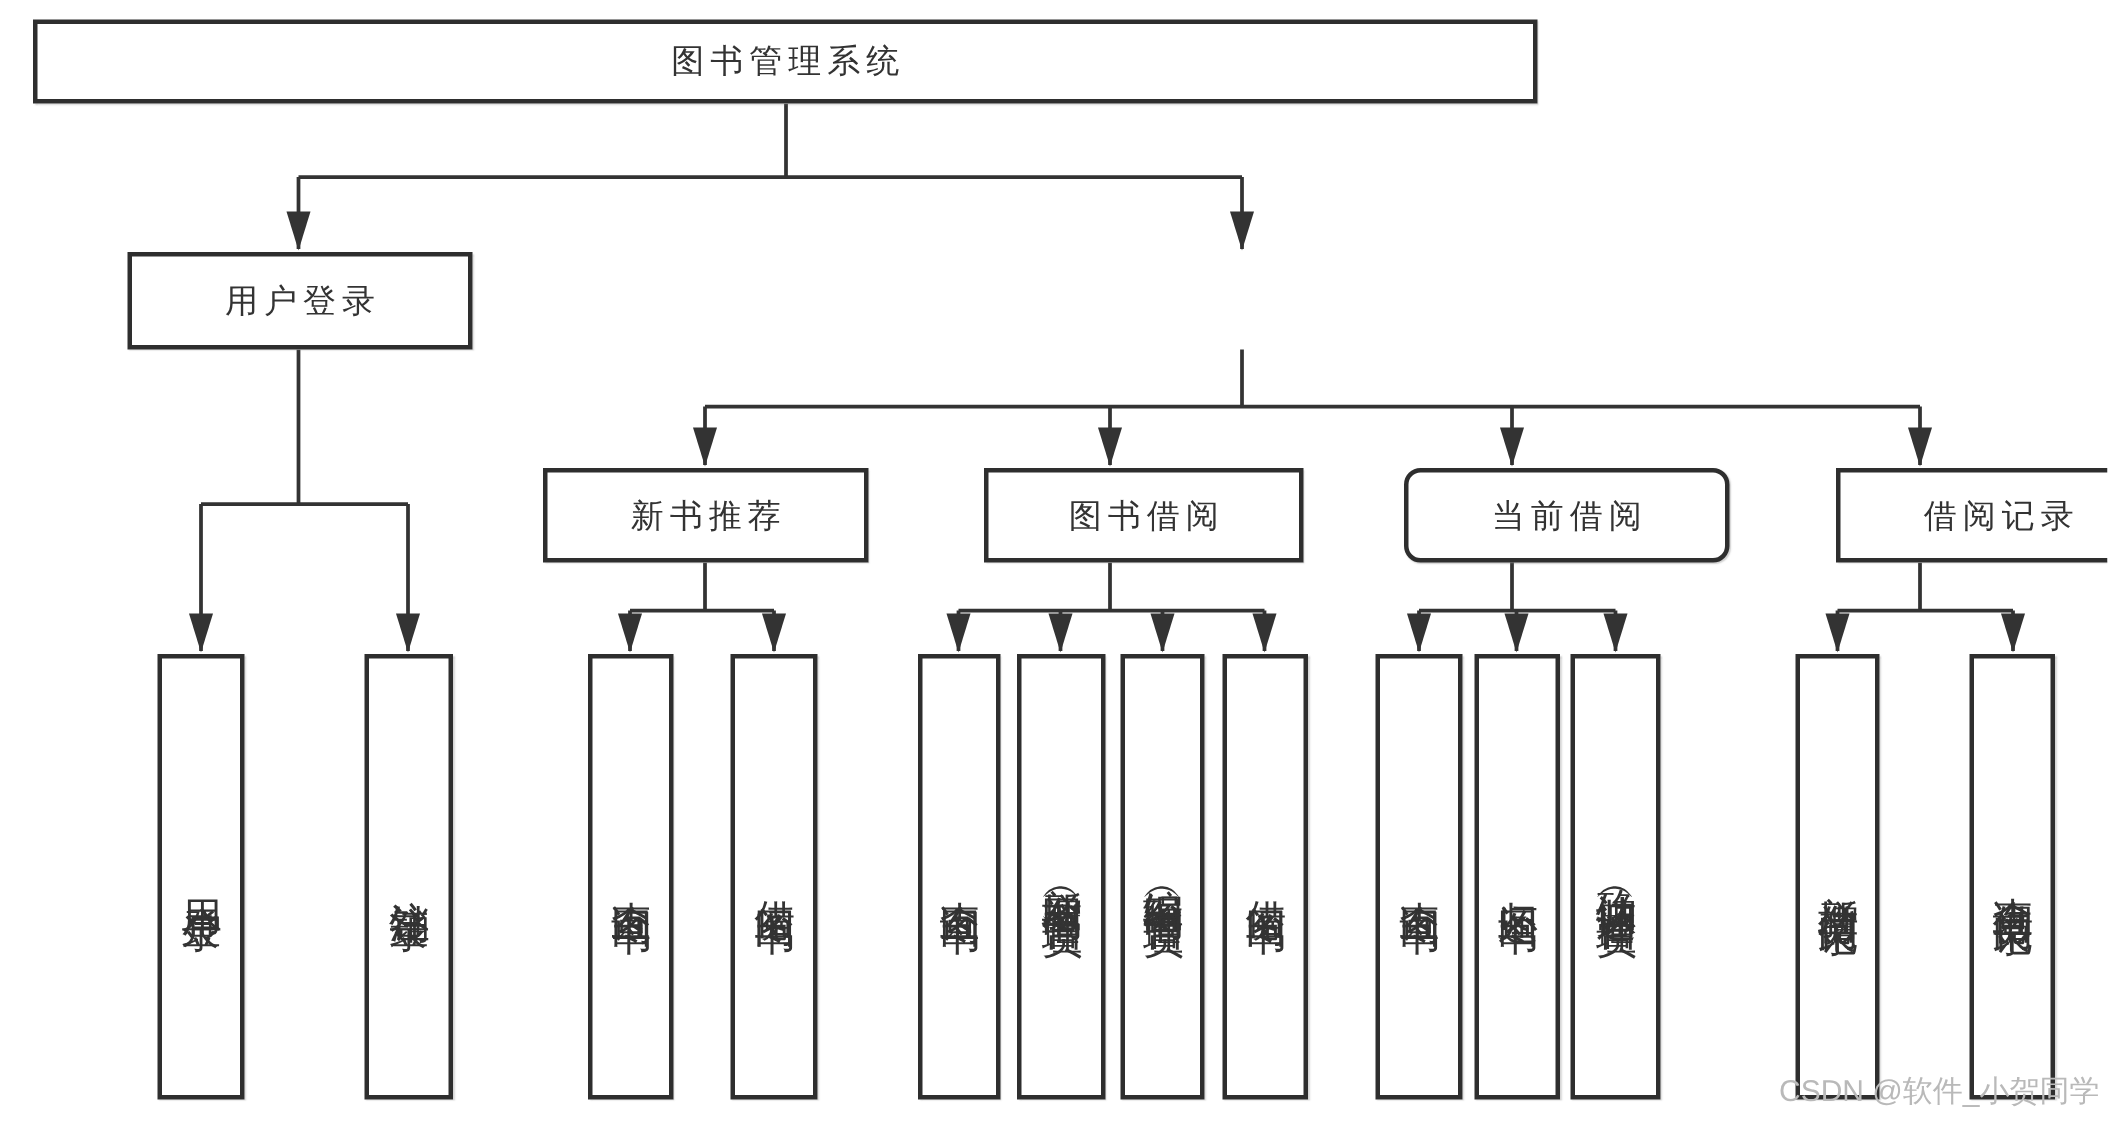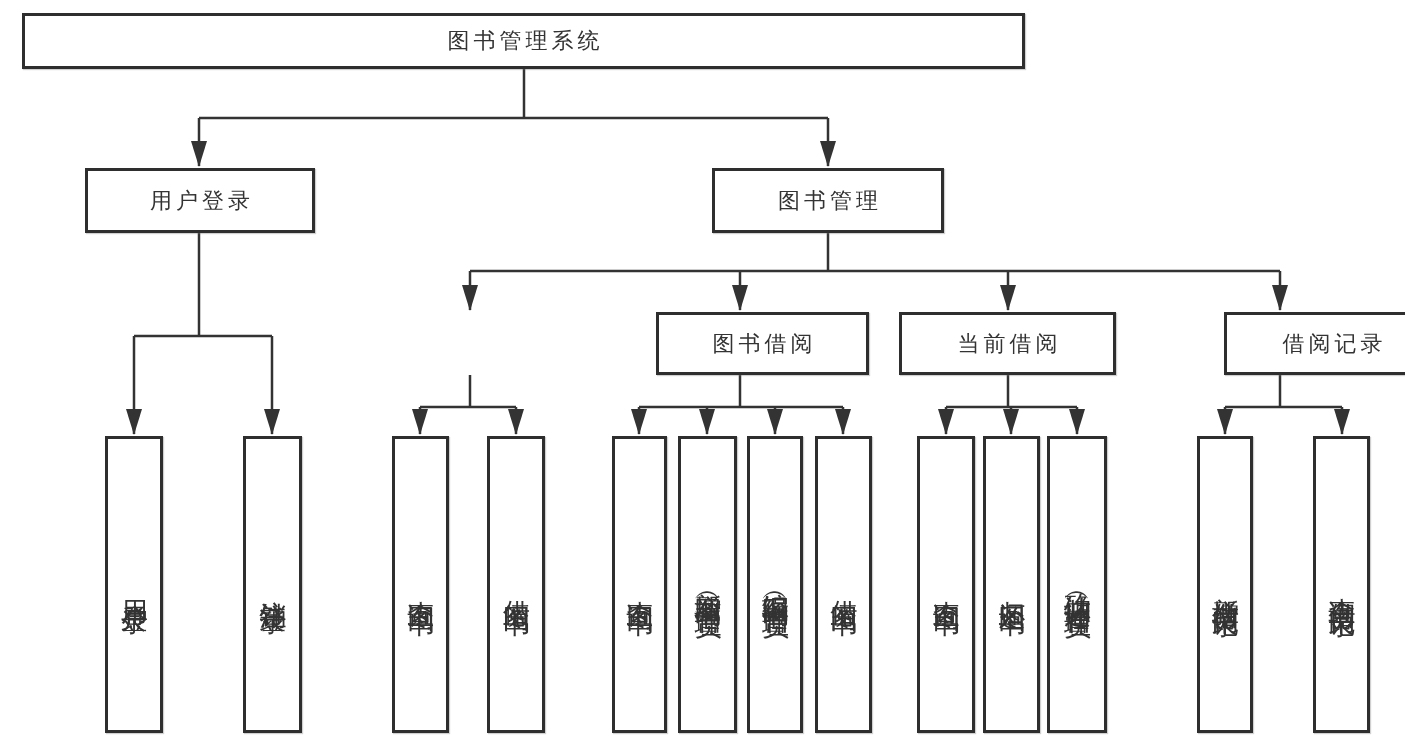--- a/index.html
+++ b/index.html
@@ -117,28 +117,28 @@
     </g>
   </svg>
 
   <div class="node" style="left:22px; top:13px; width:1003px; height:56px;">
     <span class="hlabel">图书管理系统</span>
   </div>
 
   <div class="node" style="left:85px; top:168px; width:230px; height:65px;">
     <span class="hlabel">用户登录</span>
   </div>
-  <div class="node" style="left:712px; top:168px; width:232px; height:65px;">
-    <span class="hlabel">图书管理</span>
+
+  <div class="node" style="left:362px; top:312px; width:217px; height:63px;">
+    <span class="hlabel">新书推荐</span>
   </div>
-
   <div class="node" style="left:632px; top:312px; width:213px; height:63px;margin-left:24px;">
     <span class="hlabel">图书借阅</span>
   </div>
-  <div class="node" style="left:899px; top:312px; width:217px; height:63px;">
+  <div class="node" style="left:936px; top:312px; width:217px; height:63px;border-radius:11px;">
     <span class="hlabel">当前借阅</span>
   </div>
   <div class="node" style="left:1224px; top:312px; width:217px; height:63px;">
     <span class="hlabel">借阅记录</span>
   </div>
 
   <div class="node" style="left:105px; top:436px; width:58px; height:297px;">
     <span class="vlabel">用户登录</span>
   </div>
   <div class="node" style="left:243px; top:436px; width:59px; height:297px;">
@@ -175,14 +175,15 @@
     <span class="vlabel">确认归还（管理员）</span>
   </div>
 
   <div class="node" style="left:1197px; top:436px; width:56px; height:297px;">
     <span class="vlabel">新增借阅记录</span>
   </div>
   <div class="node" style="left:1313px; top:436px; width:57px; height:297px;">
     <span class="vlabel">查询借阅记录</span>
   </div>
 
+  <div class="watermark">CSDN @软件_小贺同学</div>
 
 </div>
 
 </body></html>

